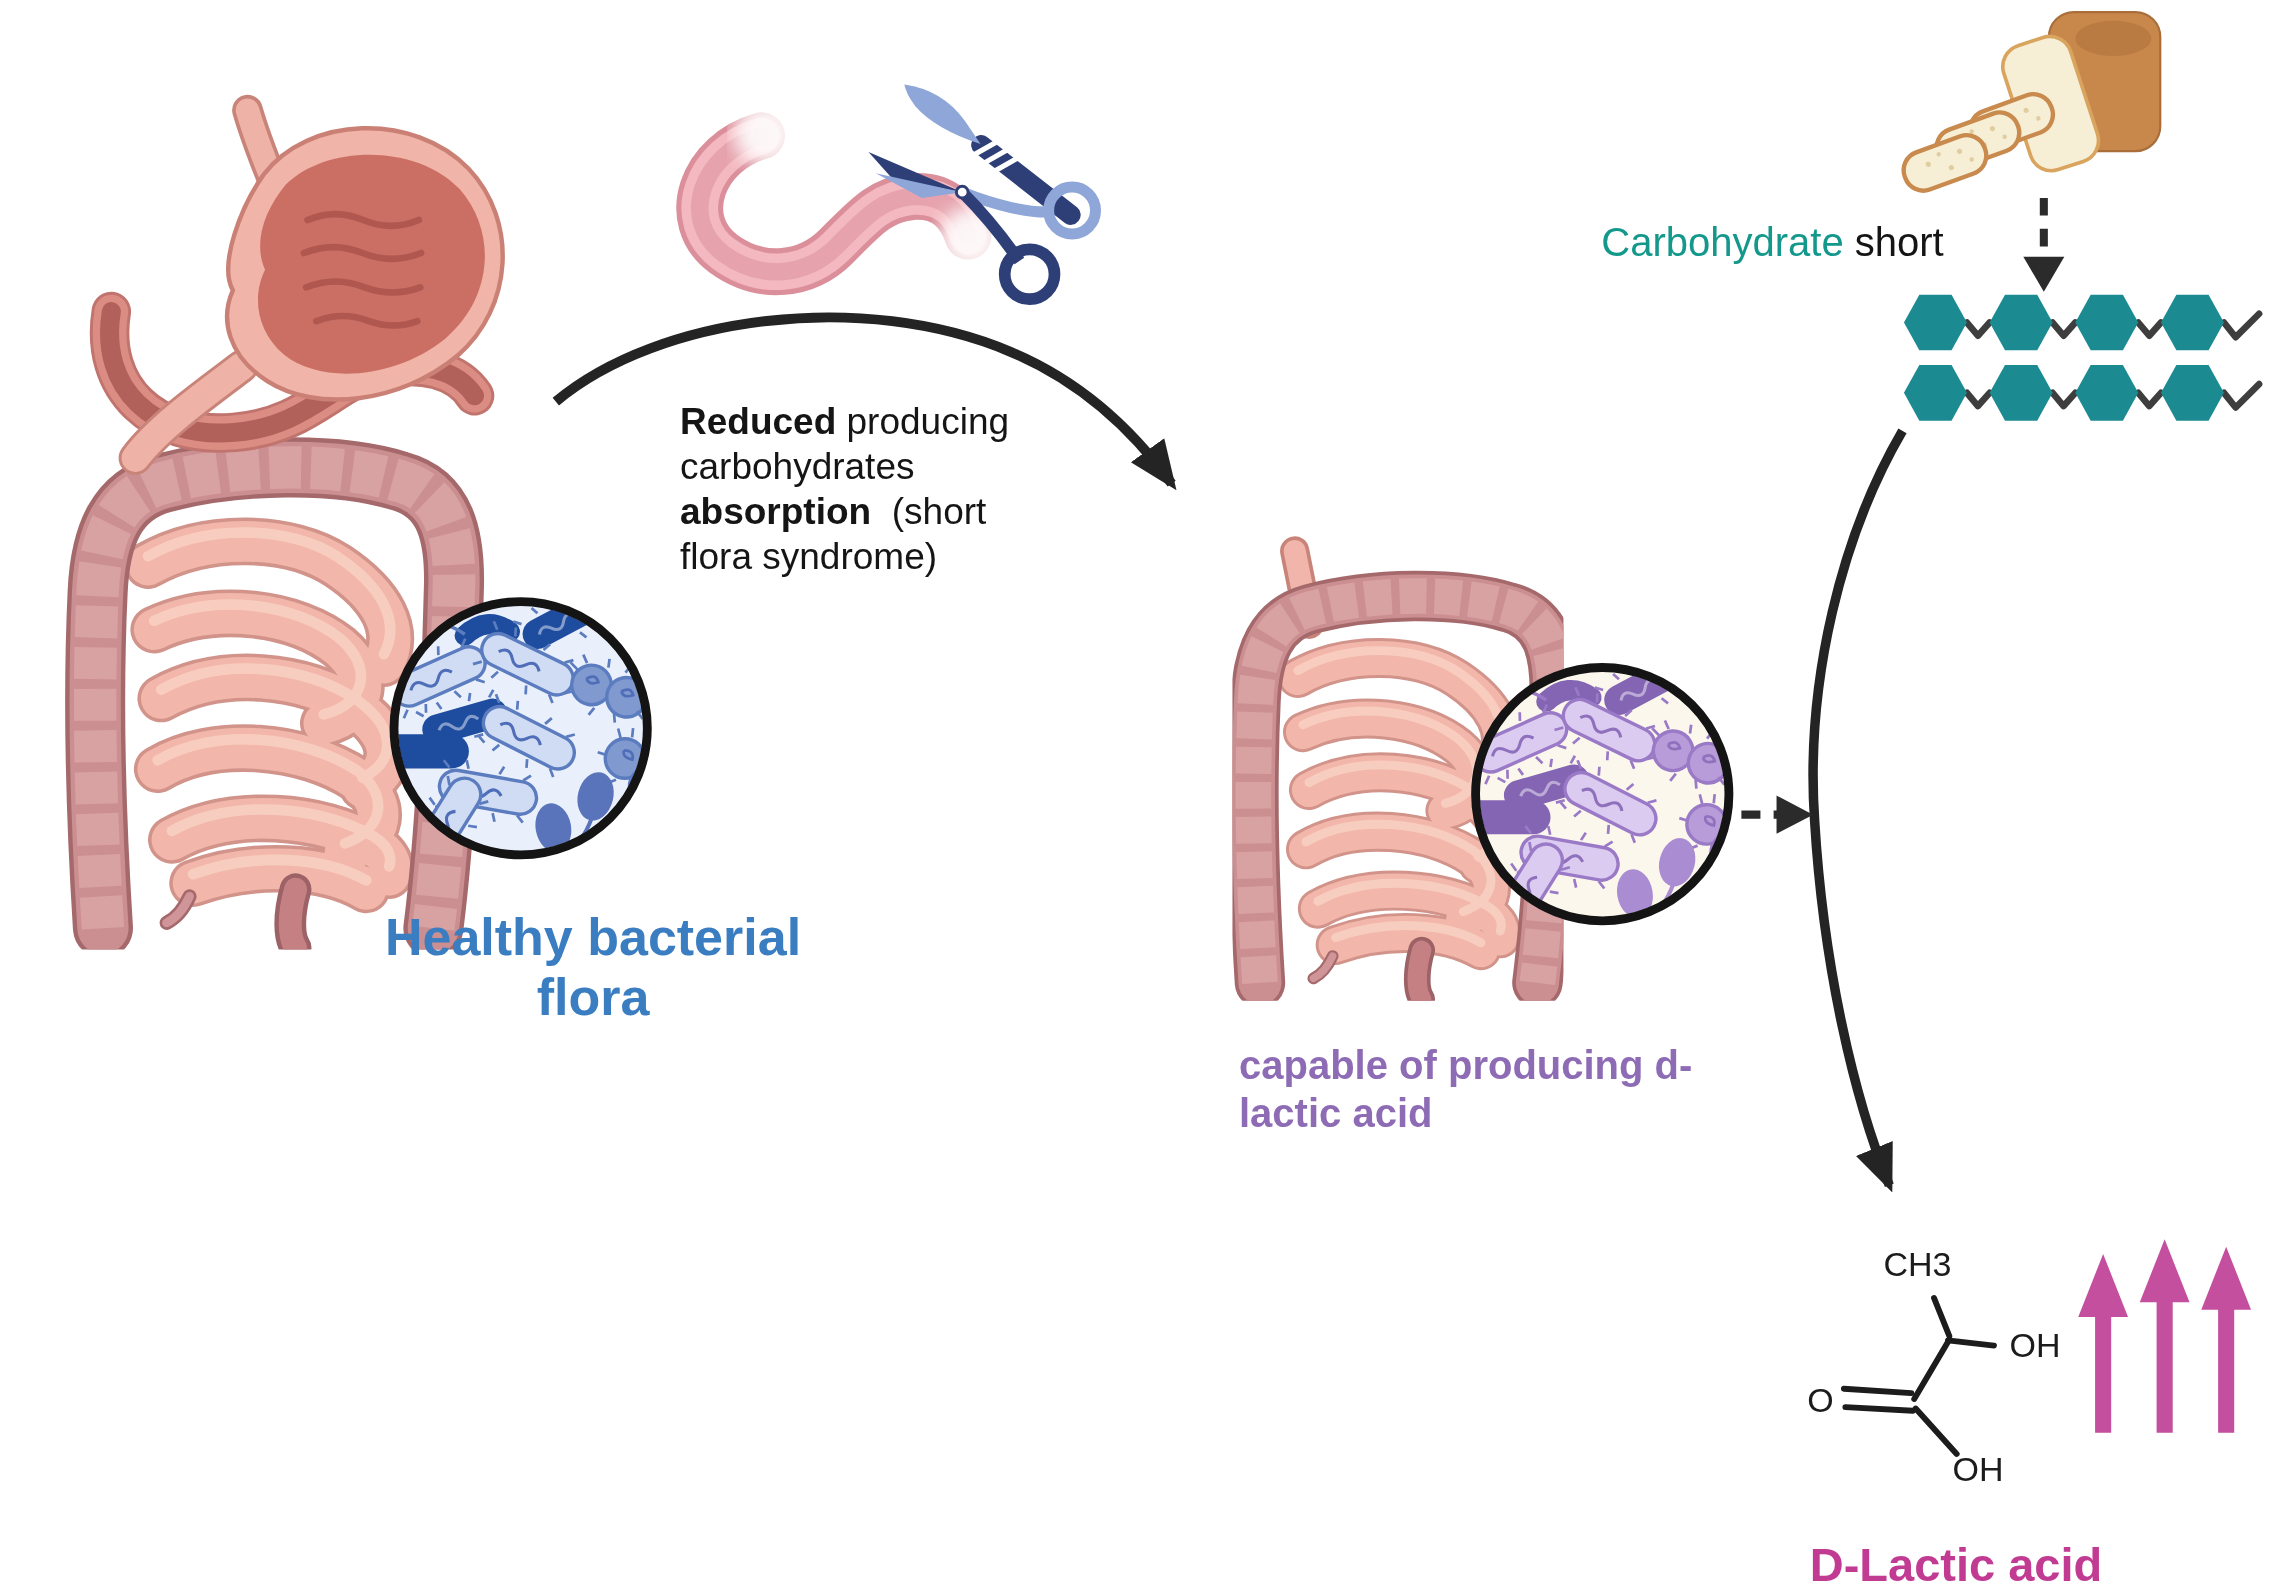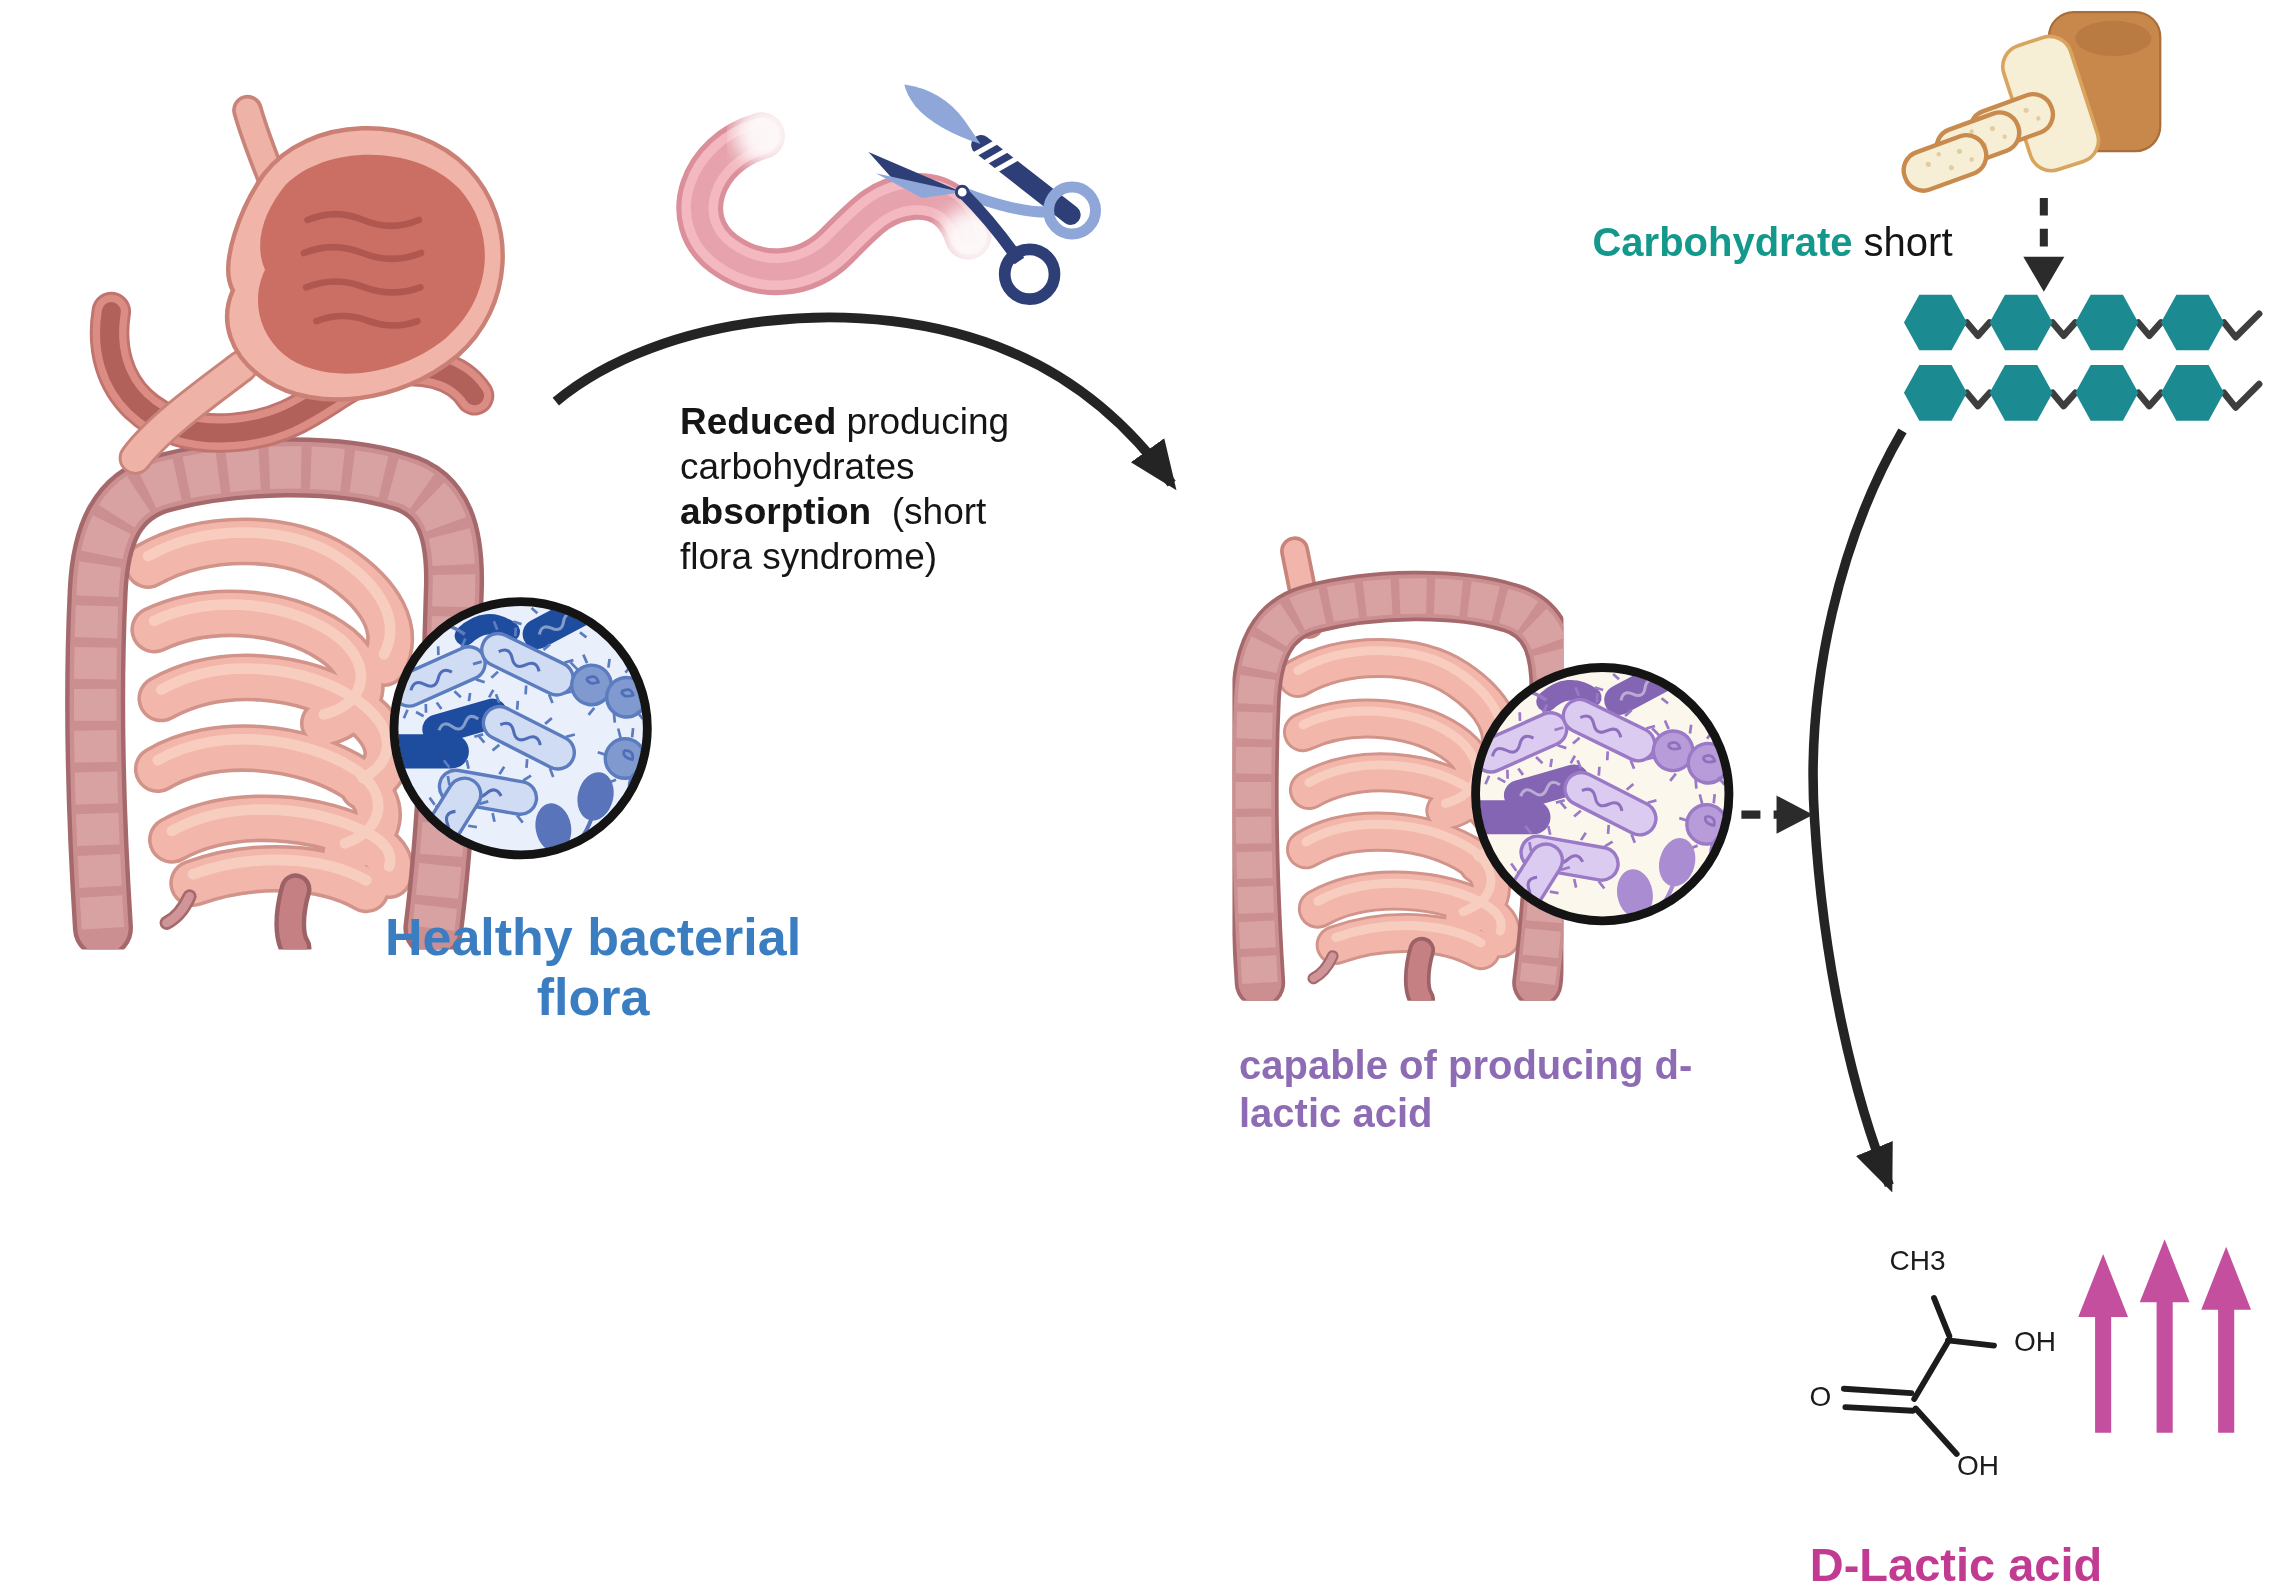--- a/index.html
+++ b/index.html
@@ -6,23 +6,23 @@
   body{width:2295px;height:1589px;position:relative;font-family:"Liberation Sans",sans-serif;overflow:hidden;}
   #stage{position:absolute;inset:0;width:2295px;height:1589px;}
   #art{position:absolute;left:0;top:0;}
   .cap{position:absolute;font-weight:bold;}
   .b{font-weight:bold;}
   .center{text-align:center;}
   #healthy-label{left:366px;top:907px;width:454px;font-size:52px;color:var(--blue,#3a7dc1);}
   #reduced-note{left:680px;top:399px;width:381px;font-size:37px;line-height:45px;color:#151515;font-weight:normal;}
   #colonic-label{left:1239px;top:993px;width:498px;font-size:40px;line-height:48px;color:var(--purple,#8e6cb5);}
   #carb-label{left:1553px;top:220px;width:439px;font-size:40px;color:#151515;font-weight:normal;}
-  #carb-label .hl{color:var(--teal,#13988b);font-weight:bold;}
+  #carb-label .hl{color:var(--teal,#13988b);font-weight:normal;}
   #dlactic-label{left:1773px;top:1537px;width:366px;font-size:47px;color:var(--magenta,#c23b92);}
-  .chem{position:absolute;font-size:28px;color:#1c1c1c;text-align:center;}
+  .chem{position:absolute;font-size:34px;color:#1c1c1c;text-align:center;}
   #chem-ch3{left:1866px;top:1245px;width:103px;}
   #chem-oh-right{left:1991px;top:1326px;width:88px;}
   #chem-o{left:1795px;top:1381px;width:51px;}
   #chem-oh-bottom{left:1934px;top:1450px;width:88px;}
 </style>
 </head>
 <body>
 
 <div id="stage">
 

